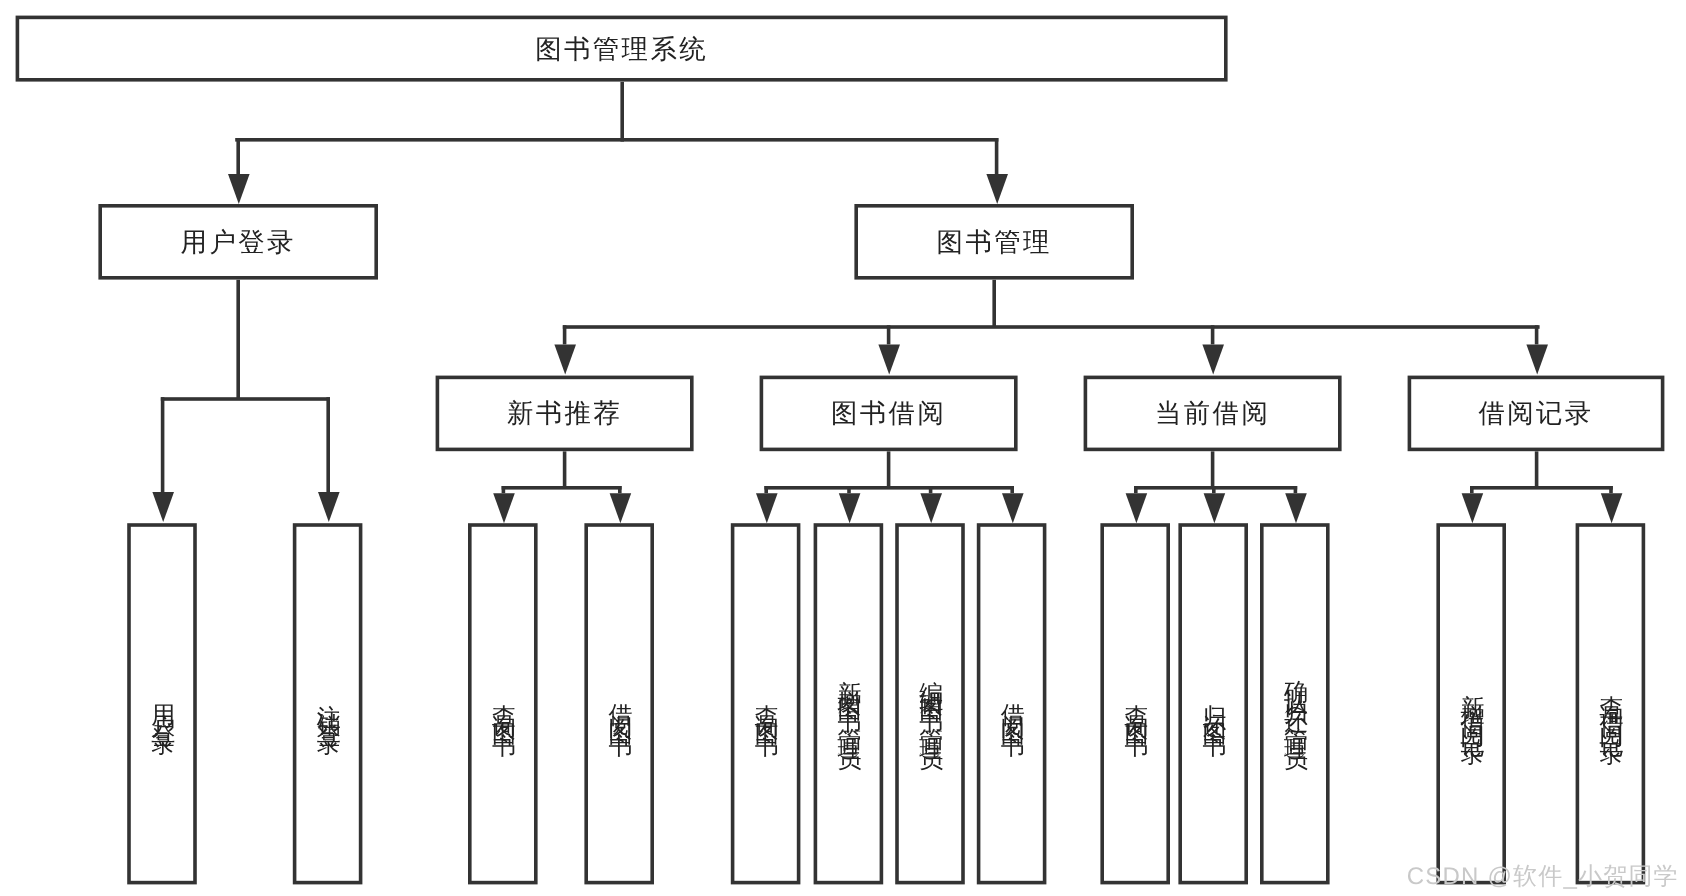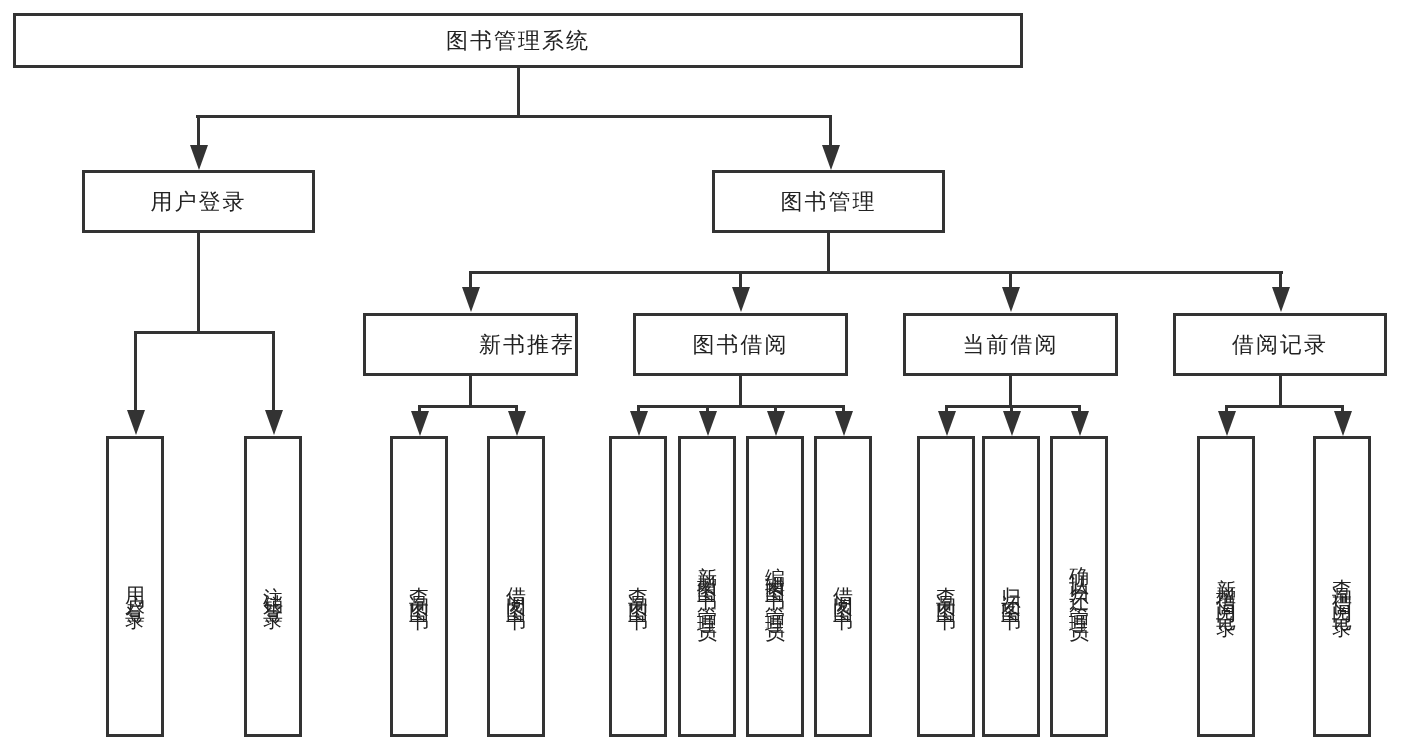--- a/index.html
+++ b/index.html
@@ -58,21 +58,21 @@
   <div class="arrow" style="left:134px;top:331px;height:79px;"></div>
   <div class="arrow" style="left:272px;top:331px;height:79px;"></div>
 
   <div class="line" style="left:827px;top:233px;width:3px;height:40px;"></div>
   <div class="line" style="left:469px;top:271px;width:814px;height:3px;"></div>
   <div class="arrow" style="left:469px;top:271px;height:16px;"></div>
   <div class="arrow" style="left:739px;top:271px;height:16px;"></div>
   <div class="arrow" style="left:1009px;top:271px;height:16px;"></div>
   <div class="arrow" style="left:1279px;top:271px;height:16px;"></div>
 
-  <div class="hbox" style="left:363px;top:313px;width:215px;height:63px;justify-content:flex-end;">
+  <div class="hbox" style="left:363px;top:313px;width:215px;height:63px;">
     <span>新书推荐</span>
   </div>
   <div class="hbox" style="left:903px;top:313px;width:215px;height:63px;">
     <span>当前借阅</span>
   </div>
   <div class="hbox" style="left:633px;top:313px;width:215px;height:63px;">
     <span>图书借阅</span>
   </div>
   <div class="hbox" style="left:1173px;top:313px;width:214px;height:63px;">
     <span>借阅记录</span>
@@ -138,14 +138,15 @@
     <span class="vlabel">确认归还（管理员）</span>
   </div>
 
   <div class="vbox" style="left:1197px;">
     <span class="vlabel">新增借阅记录</span>
   </div>
   <div class="vbox" style="left:1313px;">
     <span class="vlabel">查询借阅记录</span>
   </div>
 
+  <div class="watermark">CSDN @软件_小贺同学</div>
 
 </div>
 
 </body></html>

